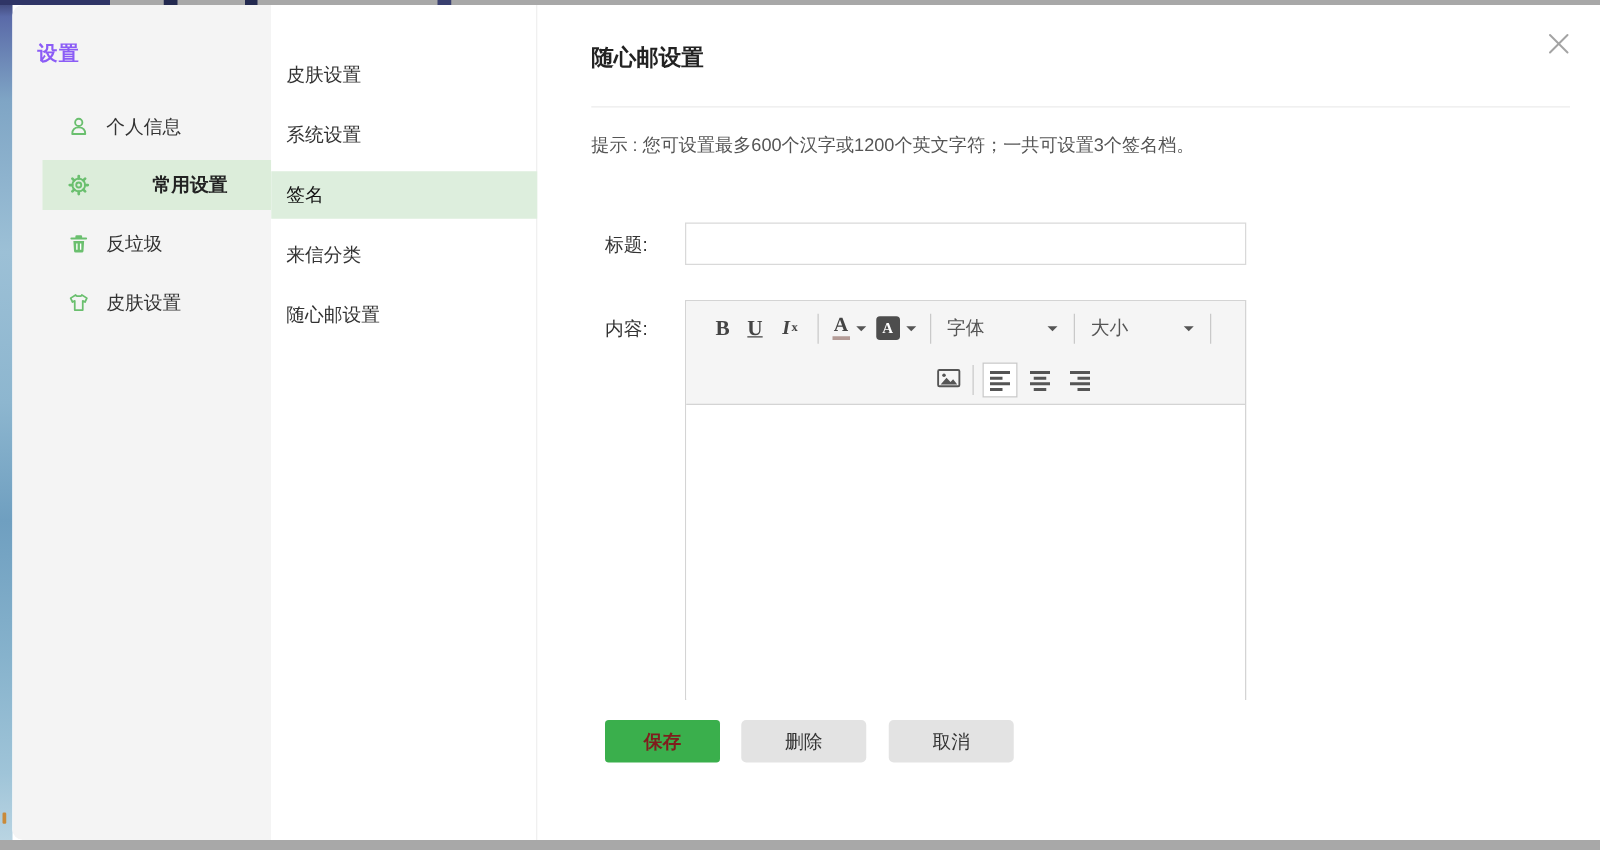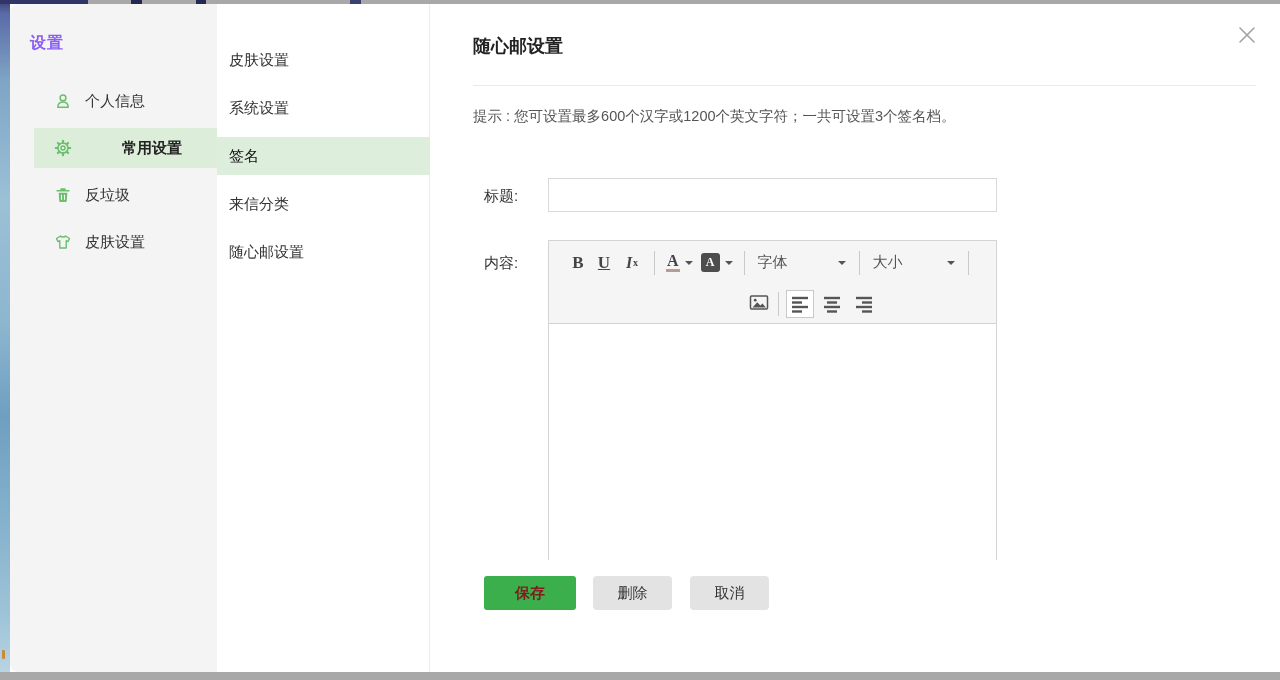--- a/index.html
+++ b/index.html
@@ -87,21 +87,21 @@
   .dd-size { width:94px; }
   .img-btn { width:24px; height:24px; background:none; border:none; cursor:pointer; padding:1px; }
   .align-btn { width:28px; height:28px; background:none; border:1px solid transparent; cursor:pointer; padding:3px; margin-right:4px; }
   .align-btn.selected { background:#fff; border:1px solid #c8c8c8; }
   .editor-body { height:236px; background:#fff; cursor:text; }
 
   
   .btn-row { position:absolute; left:54px; top:572px; display:flex; }
   .btn { height:34px; border:none; cursor:pointer; font-size:15px; font-family:"Liberation Sans","DejaVu Sans",sans-serif; }
   .btn-save { width:92px; background:#3aaf4c; color:#7f1d1d; font-weight:bold; border-radius:3px; margin-right:17px; }
-  .btn-gray { width:79px; background:#e3e3e3; color:#333; border-radius:4px; margin-right:18px; }
+  .btn-gray { width:100px; background:#e3e3e3; color:#333; border-radius:4px; margin-right:18px; }
 </style>
 </head>
 <body>
 
 <div class="top-strip">
   <div class="navy"></div>
   <div class="mark1"></div>
   <div class="mark2"></div>
   <div class="mark3"></div>
 </div>

